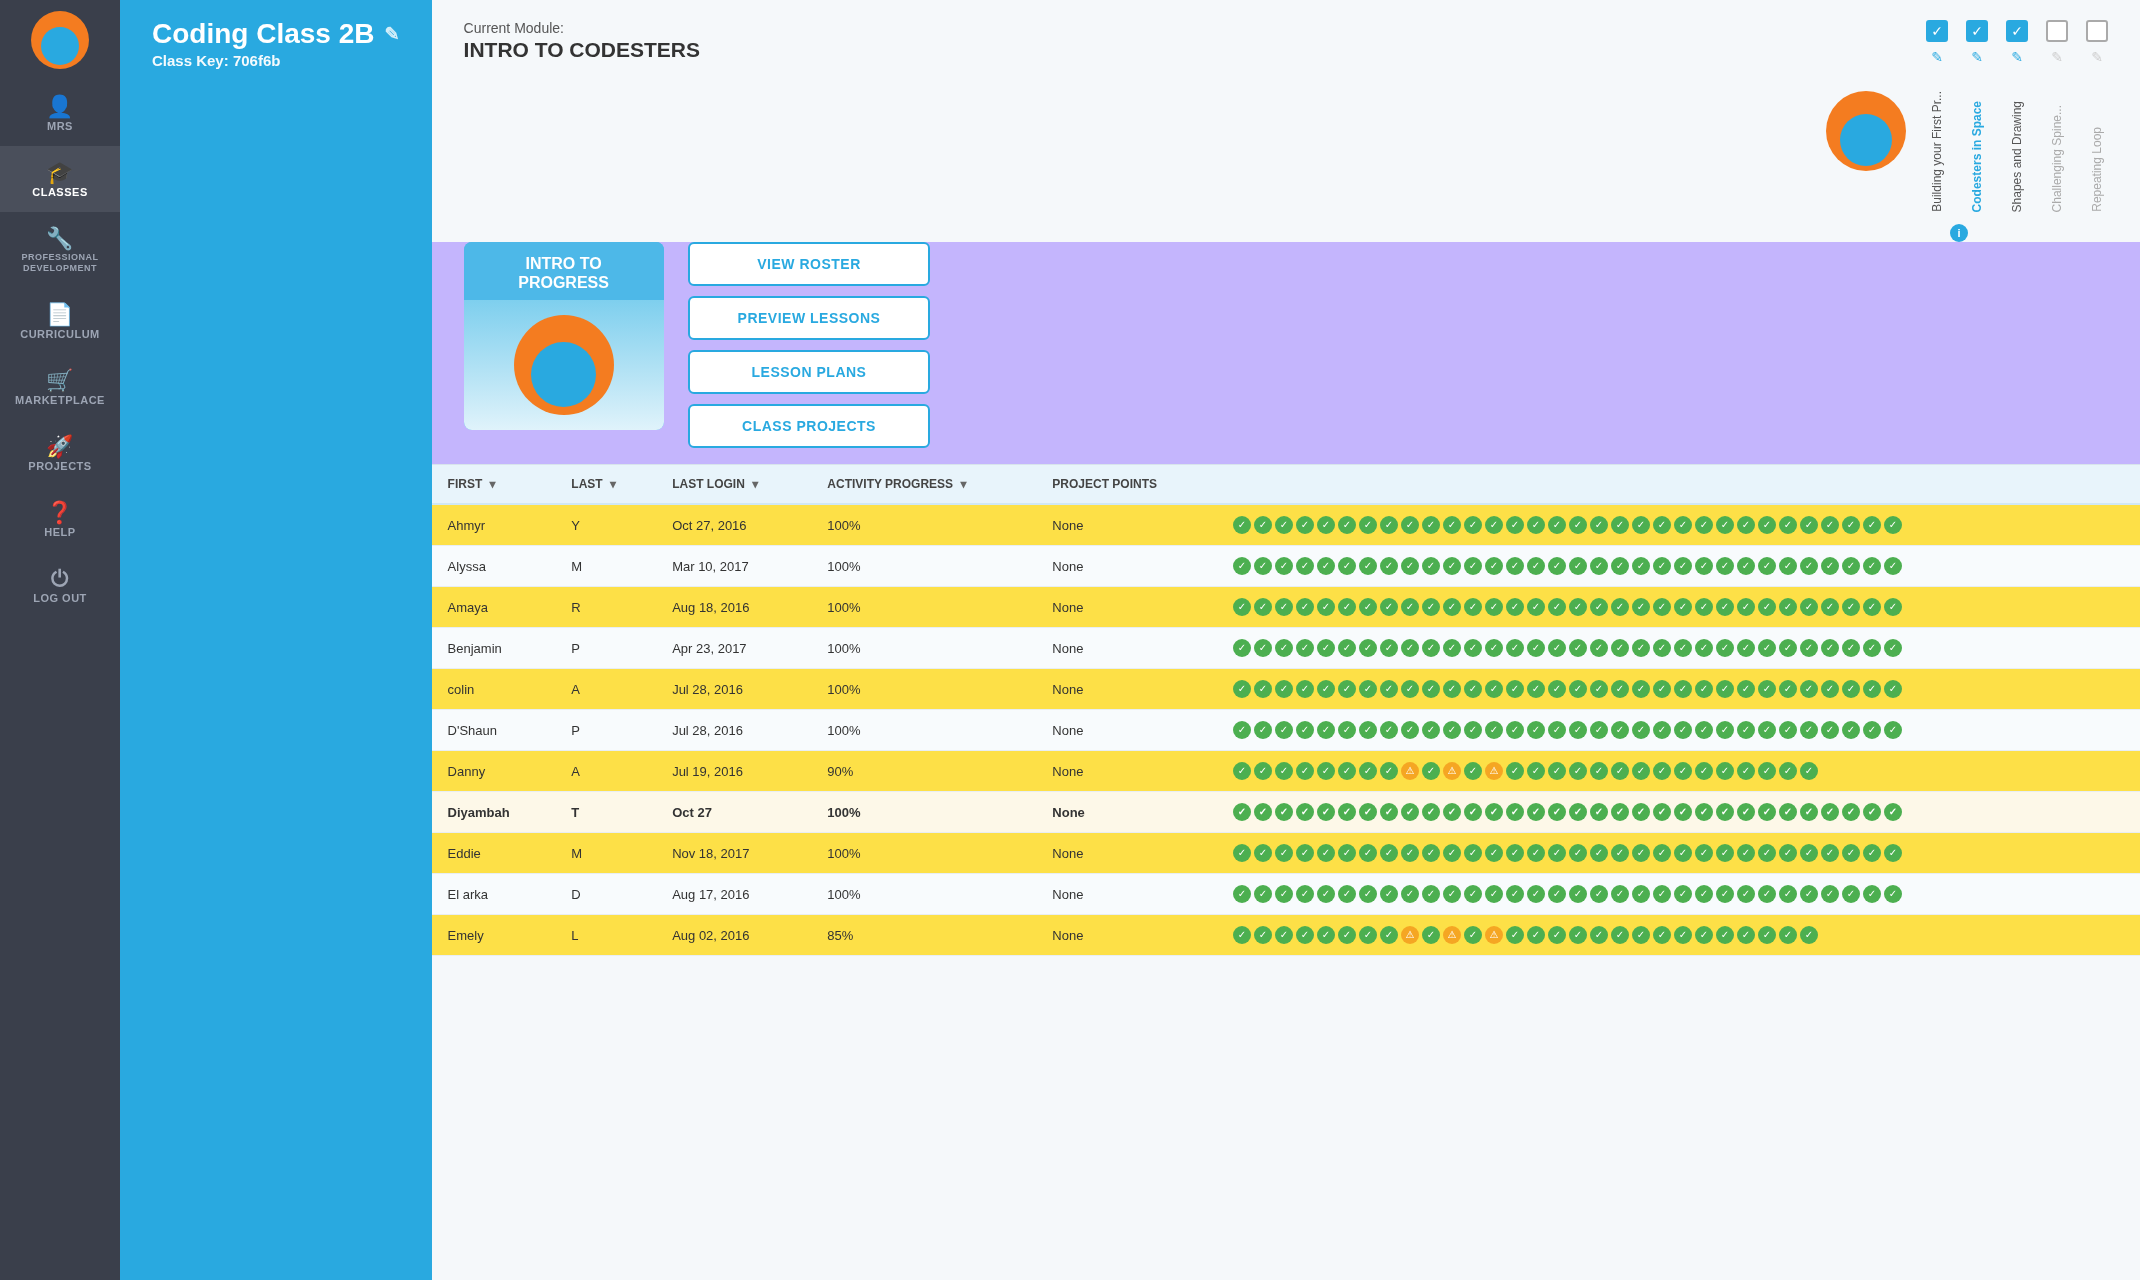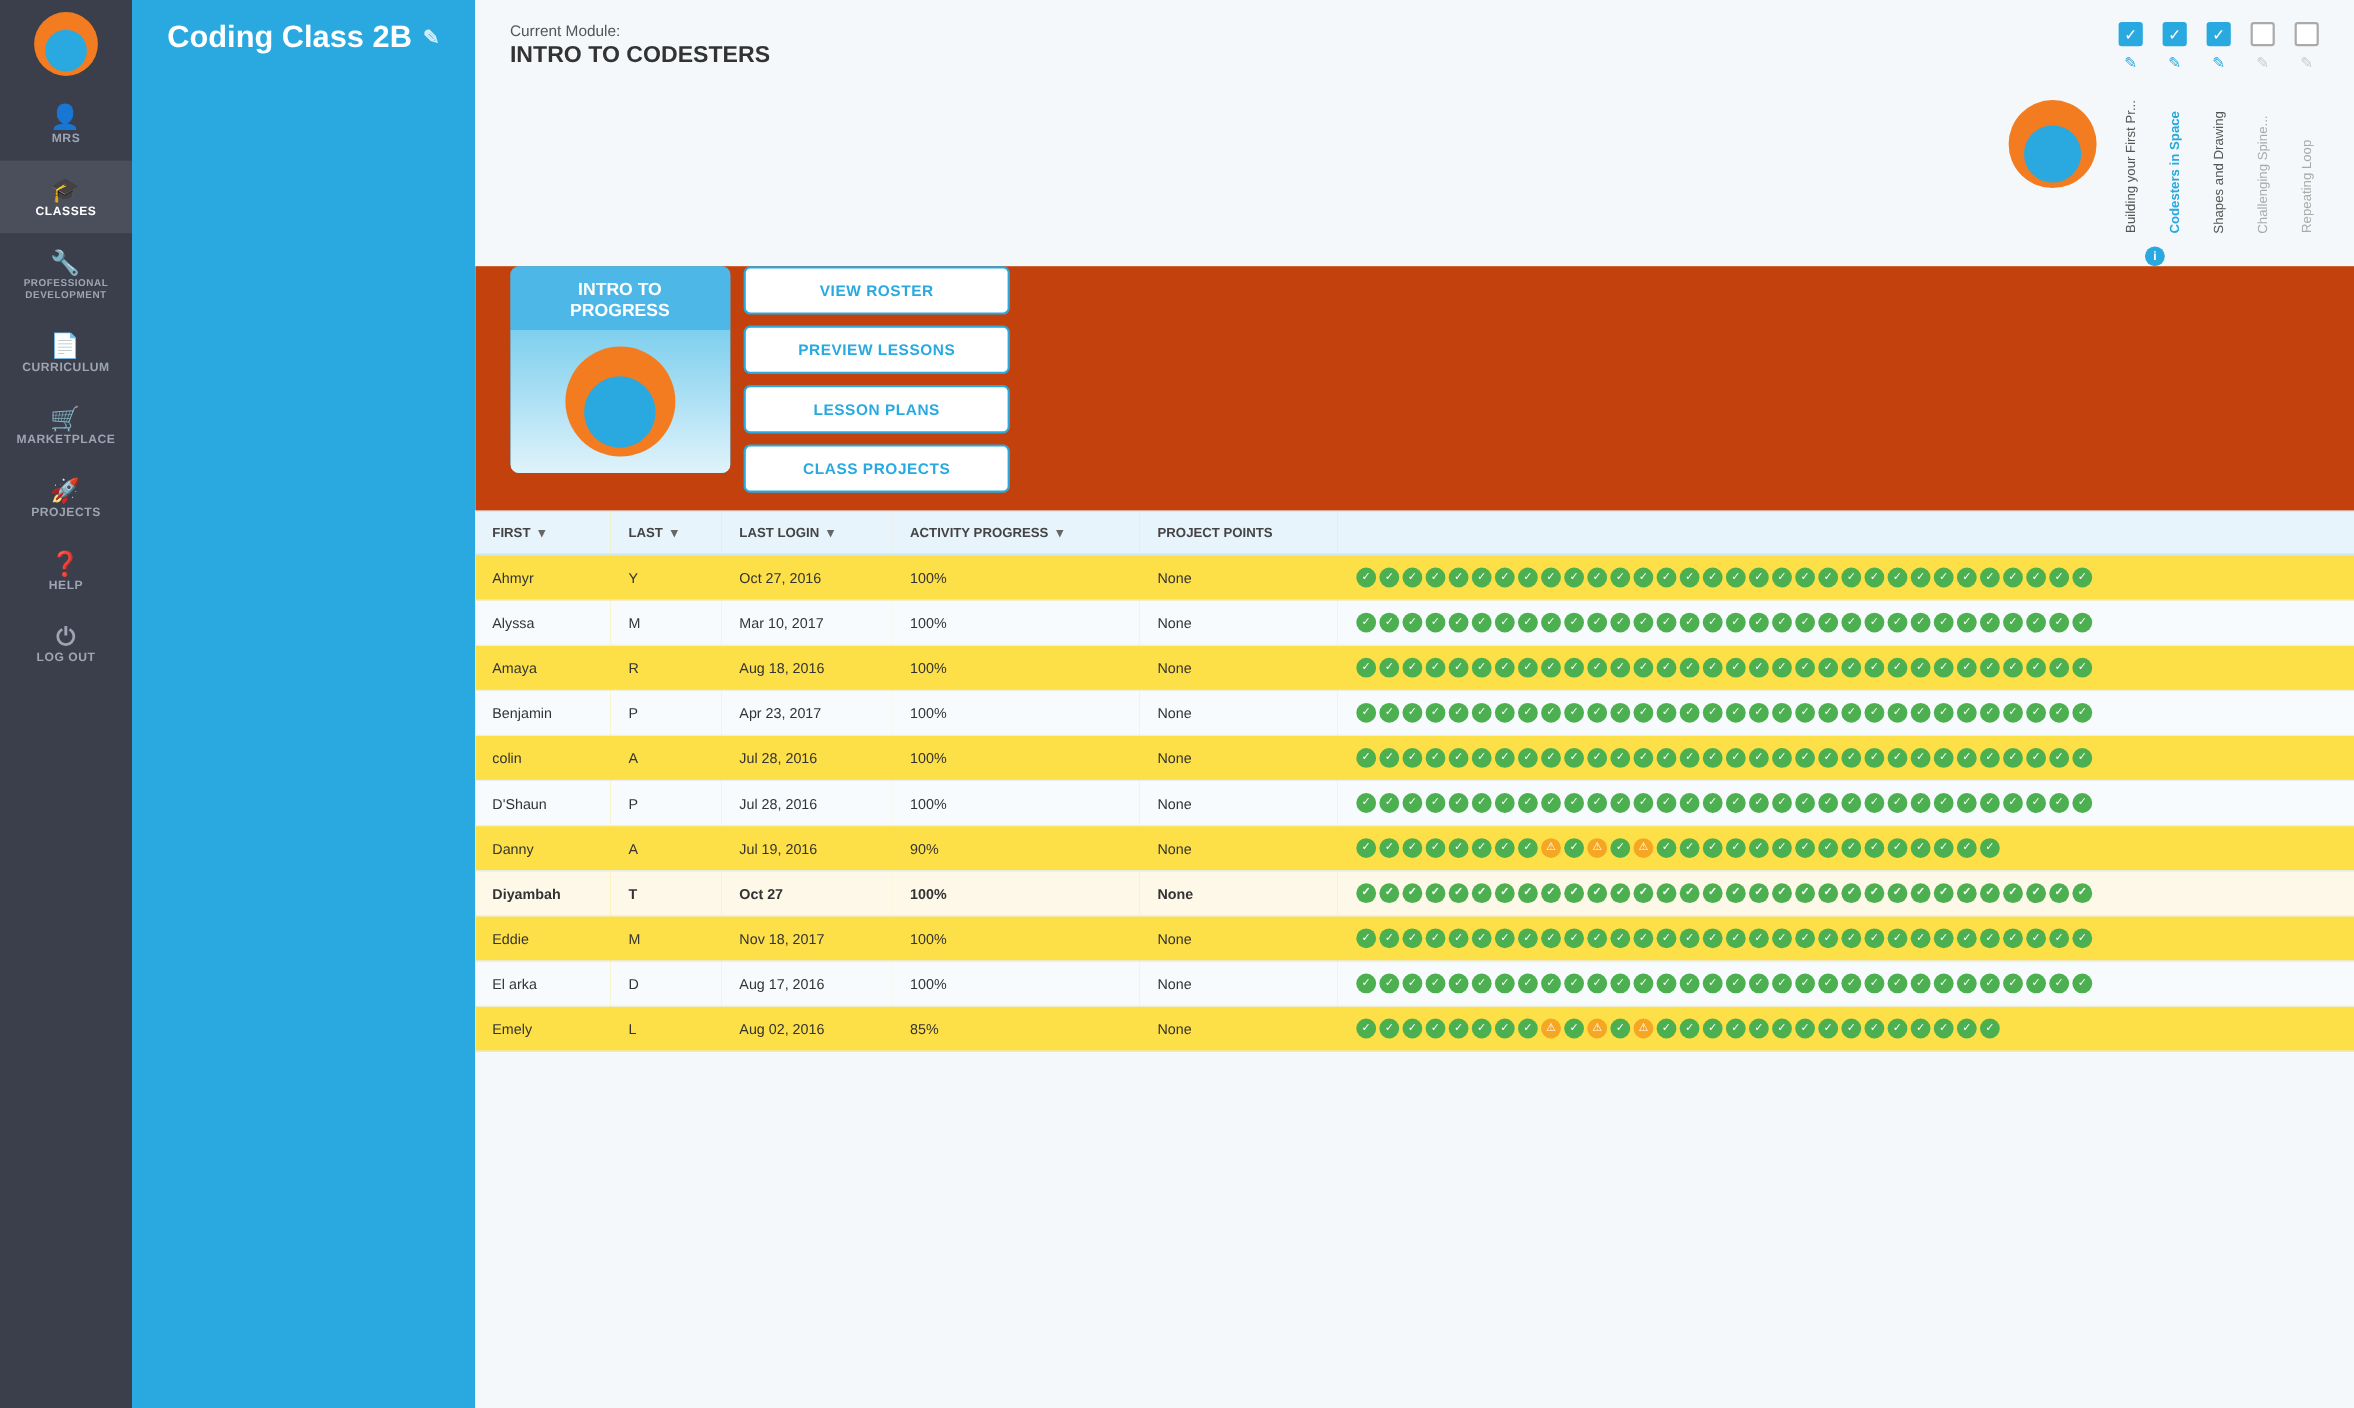--- a/index.html
+++ b/index.html
@@ -130,24 +130,24 @@
       height: 52px;
       background: #29a9e0;
       border-radius: 50%;
       position: absolute;
       bottom: 5px;
     }
 
     
     .module-card-row {
       display: flex;
-      gap: 12px;
+      gap: 24px;
       padding: 0 32px 16px 32px;
       align-items: flex-start;
-      background: #c2410c;
+      background: #c4b5fd;
     }
     .module-card {
       width: 200px;
       flex-shrink: 0;
       background: #4db8e8;
       border-radius: 8px;
       overflow: hidden;
       text-align: center;
     }
     .module-card-title {
@@ -408,20 +408,24 @@
     <span>LOG OUT</span>
   </div>
 </nav>
 
 <div class="main-content">
 
   <div class="header">
     <div class="header-title">
       <span>Coding Class 2B</span>
       <span class="edit-icon">✎</span>
+    </div>
+    <div class="header-subtitle">
+      <span>Class Key:</span>
+      <span>706f6b</span>
     </div>
   </div>
 
   <div class="content-area">
 
     <div class="top-combined">
 
       <div class="top-row">
 
         <div>

